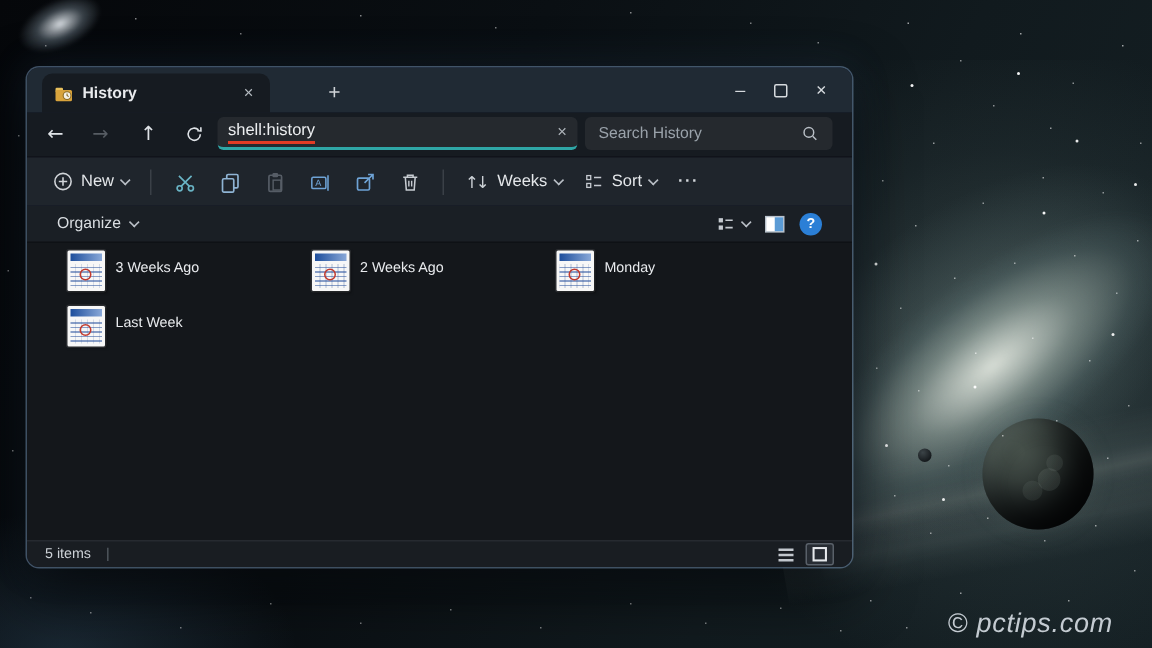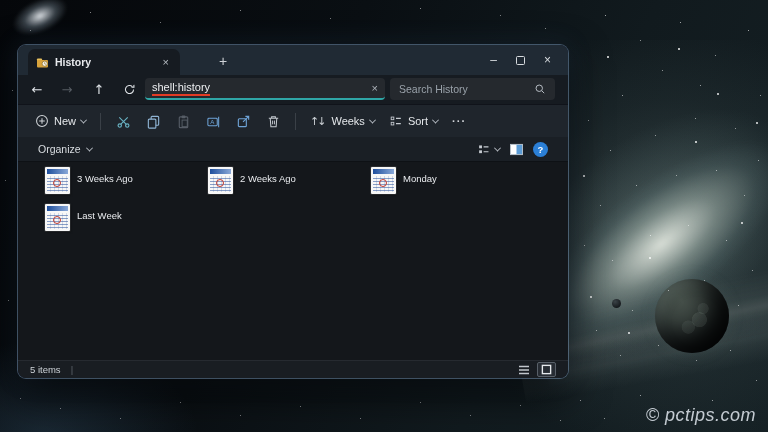--- a/index.html
+++ b/index.html
@@ -52,21 +52,21 @@
     background:linear-gradient(180deg, transparent, rgba(150,165,160,.12) 50%, transparent); }
   .planet { position:absolute; left:655px; top:279px; width:74px; height:74px; border-radius:50%;
     background:radial-gradient(circle at 36% 30%, #46504a 0%, #39423e 28%, #252c2c 55%, #11161a 82%, #070a0c 100%);
     box-shadow:inset -16px -14px 26px rgba(0,0,0,.85), inset 5px 6px 12px rgba(180,200,190,.18), 0 0 18px rgba(140,160,150,.10); }
   .planet::after { content:""; position:absolute; inset:0; border-radius:50%;
     background:radial-gradient(circle at 60% 55%, rgba(190,210,200,.10) 0 12%, transparent 13%),
                radial-gradient(circle at 45% 65%, rgba(190,210,200,.08) 0 10%, transparent 11%),
                radial-gradient(circle at 65% 40%, rgba(200,220,210,.08) 0 8%, transparent 9%); }
   .moon { position:absolute; left:612px; top:299px; width:9px; height:9px; border-radius:50%;
     background:radial-gradient(circle at 35% 30%, #3c4448, #14181b 75%); }
-  .watermark { position:absolute; right:12px; bottom:6px; font-style:italic; font-size:18px;
+  .watermark { position:absolute; right:26px; bottom:6px; font-style:italic; font-size:18px;
     color:rgba(215,222,228,.9); letter-spacing:.5px; }
 
   
   .win { position:absolute; left:18px; top:45px; width:550px; height:333px; border-radius:8px; overflow:hidden;
     background:#0f172a; box-shadow:0 0 0 1px rgba(130,165,200,.45), 0 14px 40px rgba(0,0,0,.75), 0 0 26px rgba(80,130,180,.18); }
 
   
   .tabstrip { position:relative; height:30px; background:#202a34; }
   .tab { position:absolute; left:10px; top:4px; width:152px; height:26px; background:#161b21;
     border-radius:7px 7px 0 0; display:flex; align-items:center; padding:0 8px; }

